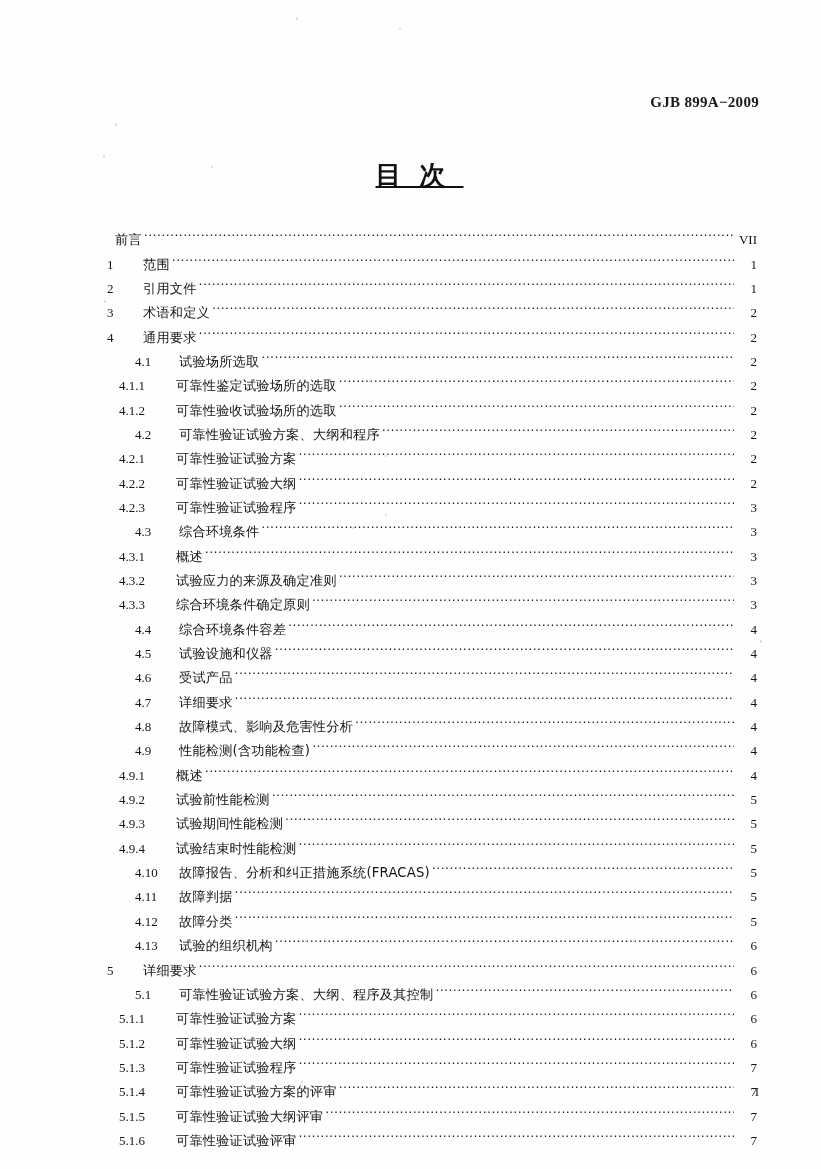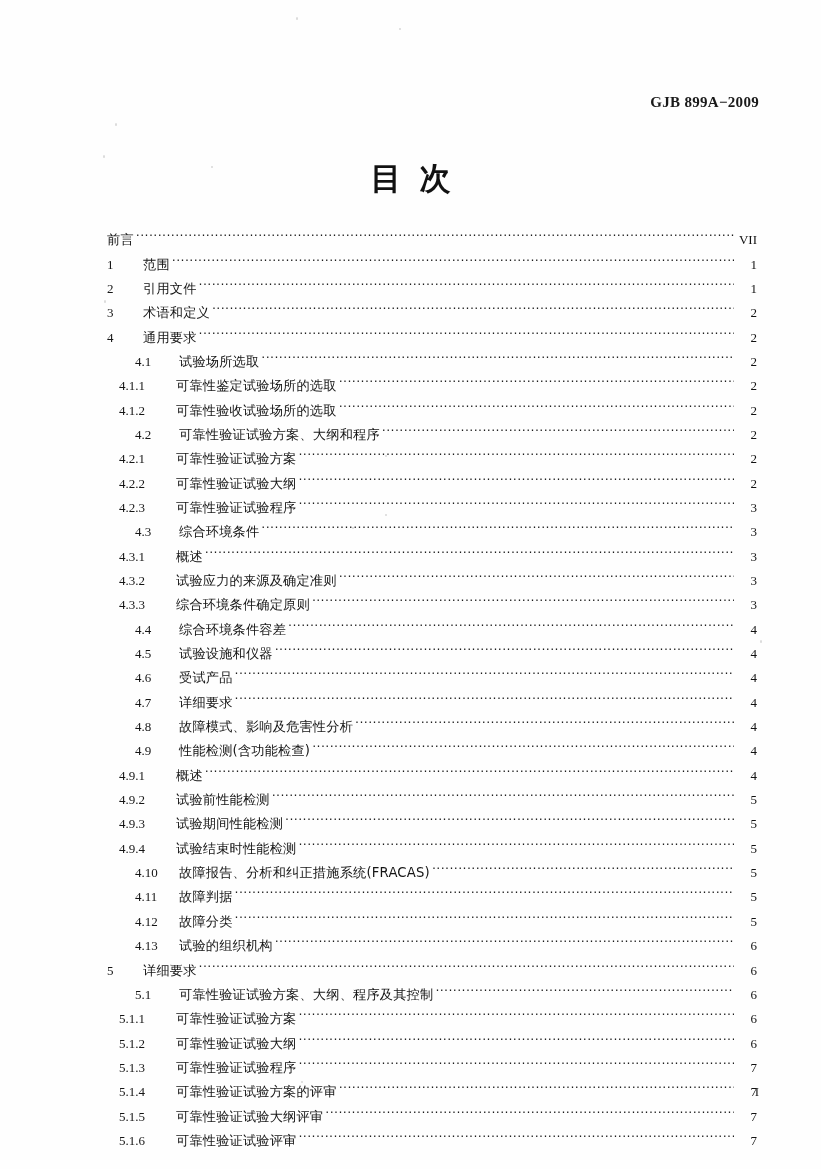--- a/index.html
+++ b/index.html
@@ -35,26 +35,27 @@
     letter-spacing: 0.3px;
     color: #1a1a1a;
     white-space: nowrap;
   }
   .doc-title {
     position: absolute;
     top: 158px;
     left: 0;
     width: 821px;
     text-align: center;
-    font-size: 31px;
+    font-size: 26px;
     font-weight: bold;
     letter-spacing: 18px;
     text-indent: 18px;
     color: #111111;
     font-family: "DejaVu Sans", "Liberation Sans", sans-serif;
+    text-decoration: underline;
   }
   .toc {
     position: absolute;
     top: 231px;
     left: 107px;
     width: 650px;
   }
   .toc-row {
     display: flex;
     align-items: baseline;
@@ -96,21 +97,21 @@
     flex: none;
     width: 22px;
     text-align: right;
     font-family: "Liberation Serif", "DejaVu Serif", serif;
     font-size: 13px;
     font-weight: normal;
     color: #111111;
   }
   
   .lvl-front .num { width: 0px; }
-  .lvl-front .label { margin-left: 0px; }
+  .lvl-front .label { margin-left: 8px; }
 
   .lvl-1 .num { width: 24px; }
   .lvl-1 .label { margin-left: 12px; }
 
   .lvl-2 .num { width: 34px; margin-left: 28px; }
   .lvl-2 .label { margin-left: 10px; }
 
   .lvl-3 .num { width: 46px; margin-left: 12px; }
   .lvl-3 .label { margin-left: 11px; }
 

